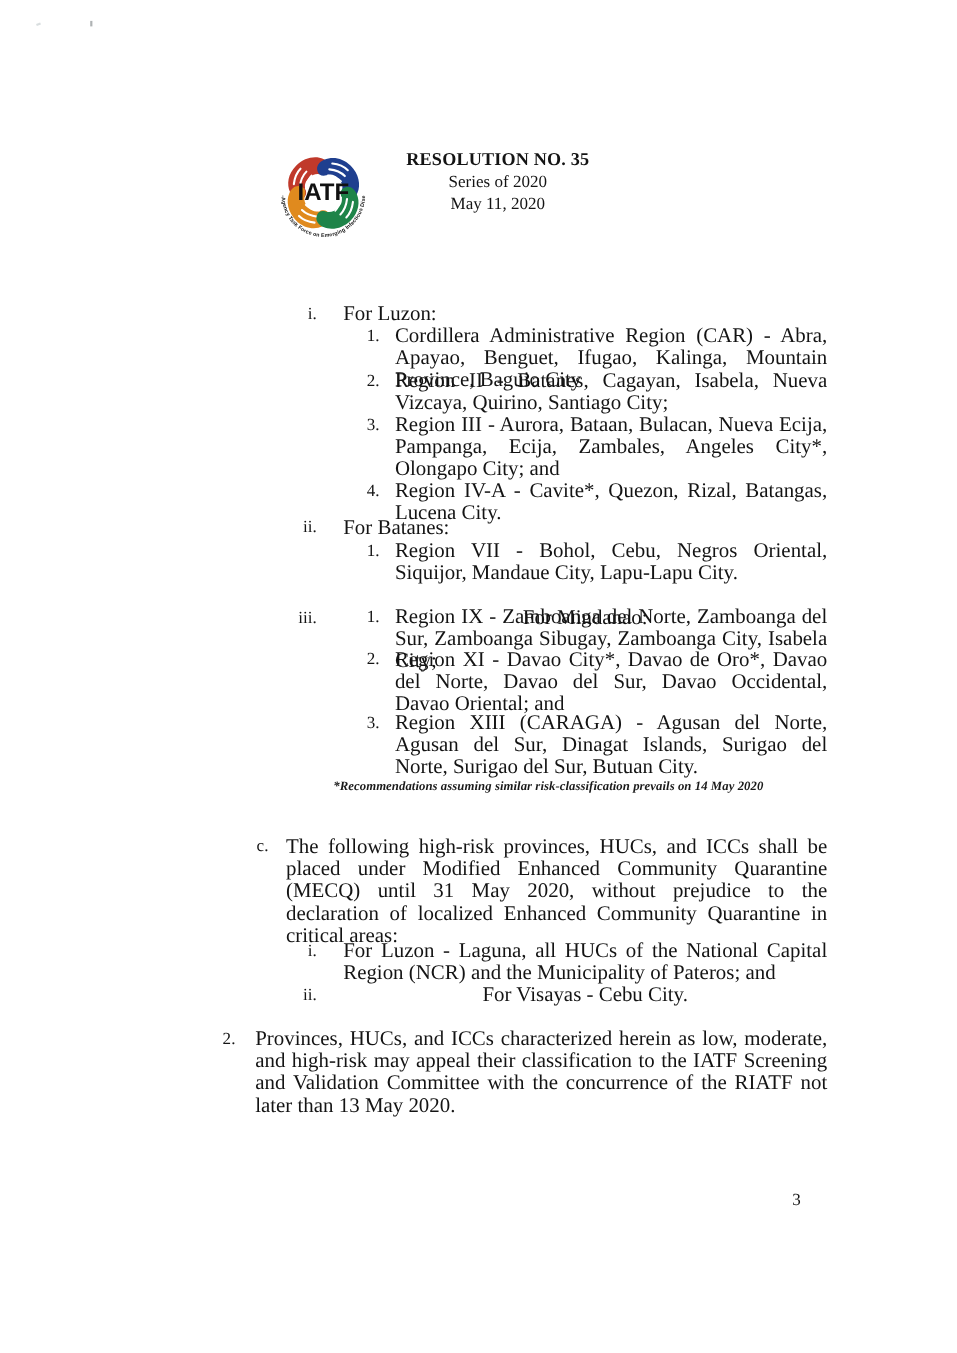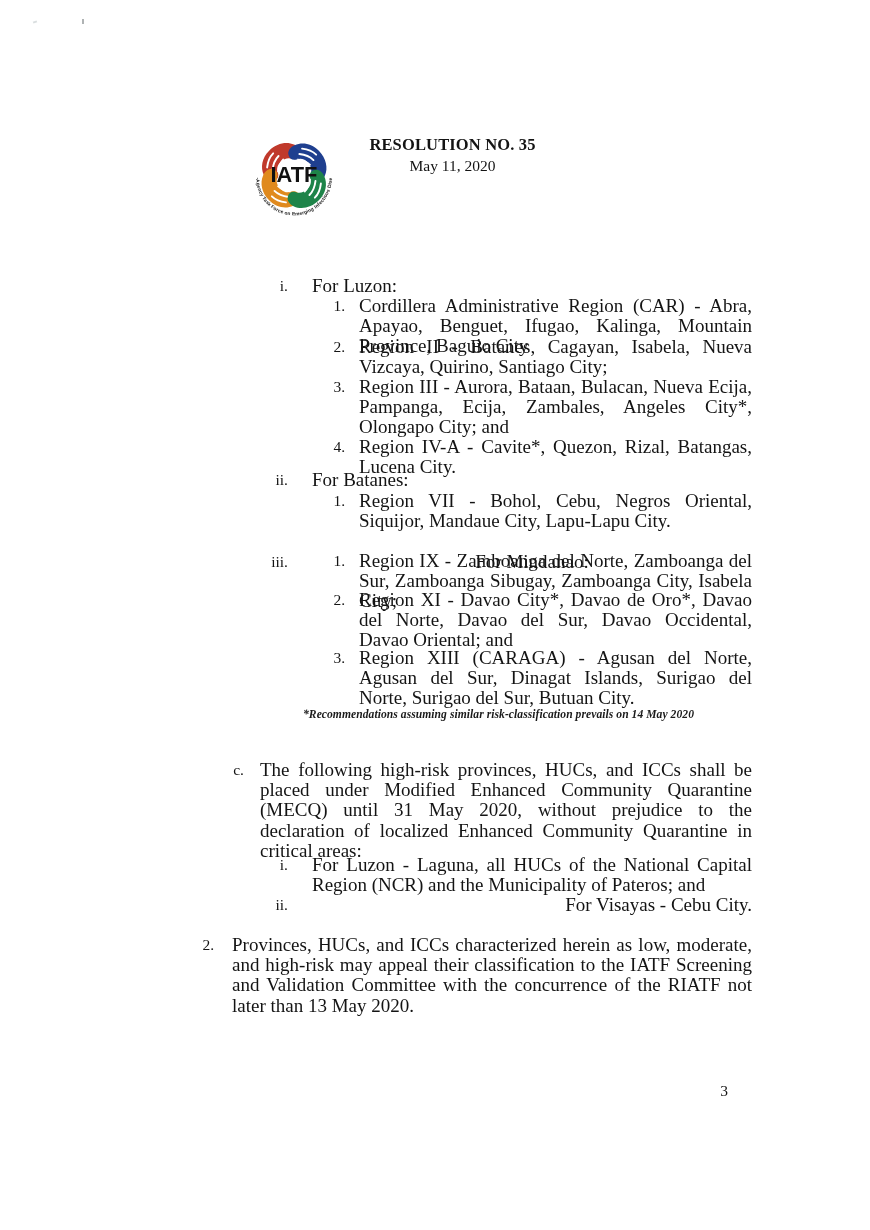--- a/index.html
+++ b/index.html
@@ -173,20 +173,21 @@
         <text x="50" y="57" text-anchor="middle" font-family="Liberation Sans, sans-serif" font-size="23" font-weight="bold" fill="#111111">IATF</text>
 
         <text font-family="Liberation Sans, sans-serif" font-size="5.1" font-weight="bold" fill="#1a1a1a" letter-spacing="0.15">
           <textPath href="#ringpath" startOffset="50%" text-anchor="middle">Inter-Agency Task Force on Emerging Infectious Diseases</textPath>
         </text>
       </svg>
     </div>
 
     <div class="title-block">
       <div class="title-main">RESOLUTION NO. 35</div>
+      <div class="title-sub">Series of 2020</div>
       <div class="title-sub">May 11, 2020</div>
     </div>
 
   </div>
 
   <div class="body">
 
     <div class="row lvl-roman" style="top:276px">
       <span class="marker">i.</span>
       <span class="content" style="text-align:left">For Luzon:</span>
@@ -249,21 +250,21 @@
       <span class="content">The following high-risk provinces, HUCs, and ICCs shall be placed under Modified Enhanced Community Quarantine (MECQ) until 31 May 2020, without prejudice to the declaration of localized Enhanced Community Quarantine in critical areas:</span>
     </div>
 
     <div class="row lvl-roman" style="top:855px">
       <span class="marker">i.</span>
       <span class="content">For Luzon - Laguna, all HUCs of the National Capital Region (NCR) and the Municipality of Pateros; and</span>
     </div>
 
     <div class="row lvl-roman" style="top:895px">
       <span class="marker">ii.</span>
-      <span class="content" style="text-align:right">For Visayas - Cebu City.</span>
+      <span class="content" style="text-align:center">For Visayas - Cebu City.</span>
     </div>
 
     <div class="row lvl-top" style="top:935px">
       <span class="marker">2.</span>
       <span class="content">Provinces, HUCs, and ICCs characterized herein as low, moderate, and high-risk may appeal their classification to the IATF Screening and Validation Committee  with the concurrence of the RIATF not later than 13 May 2020.</span>
     </div>
 
   </div>
 
   <div class="page-number">3</div>

